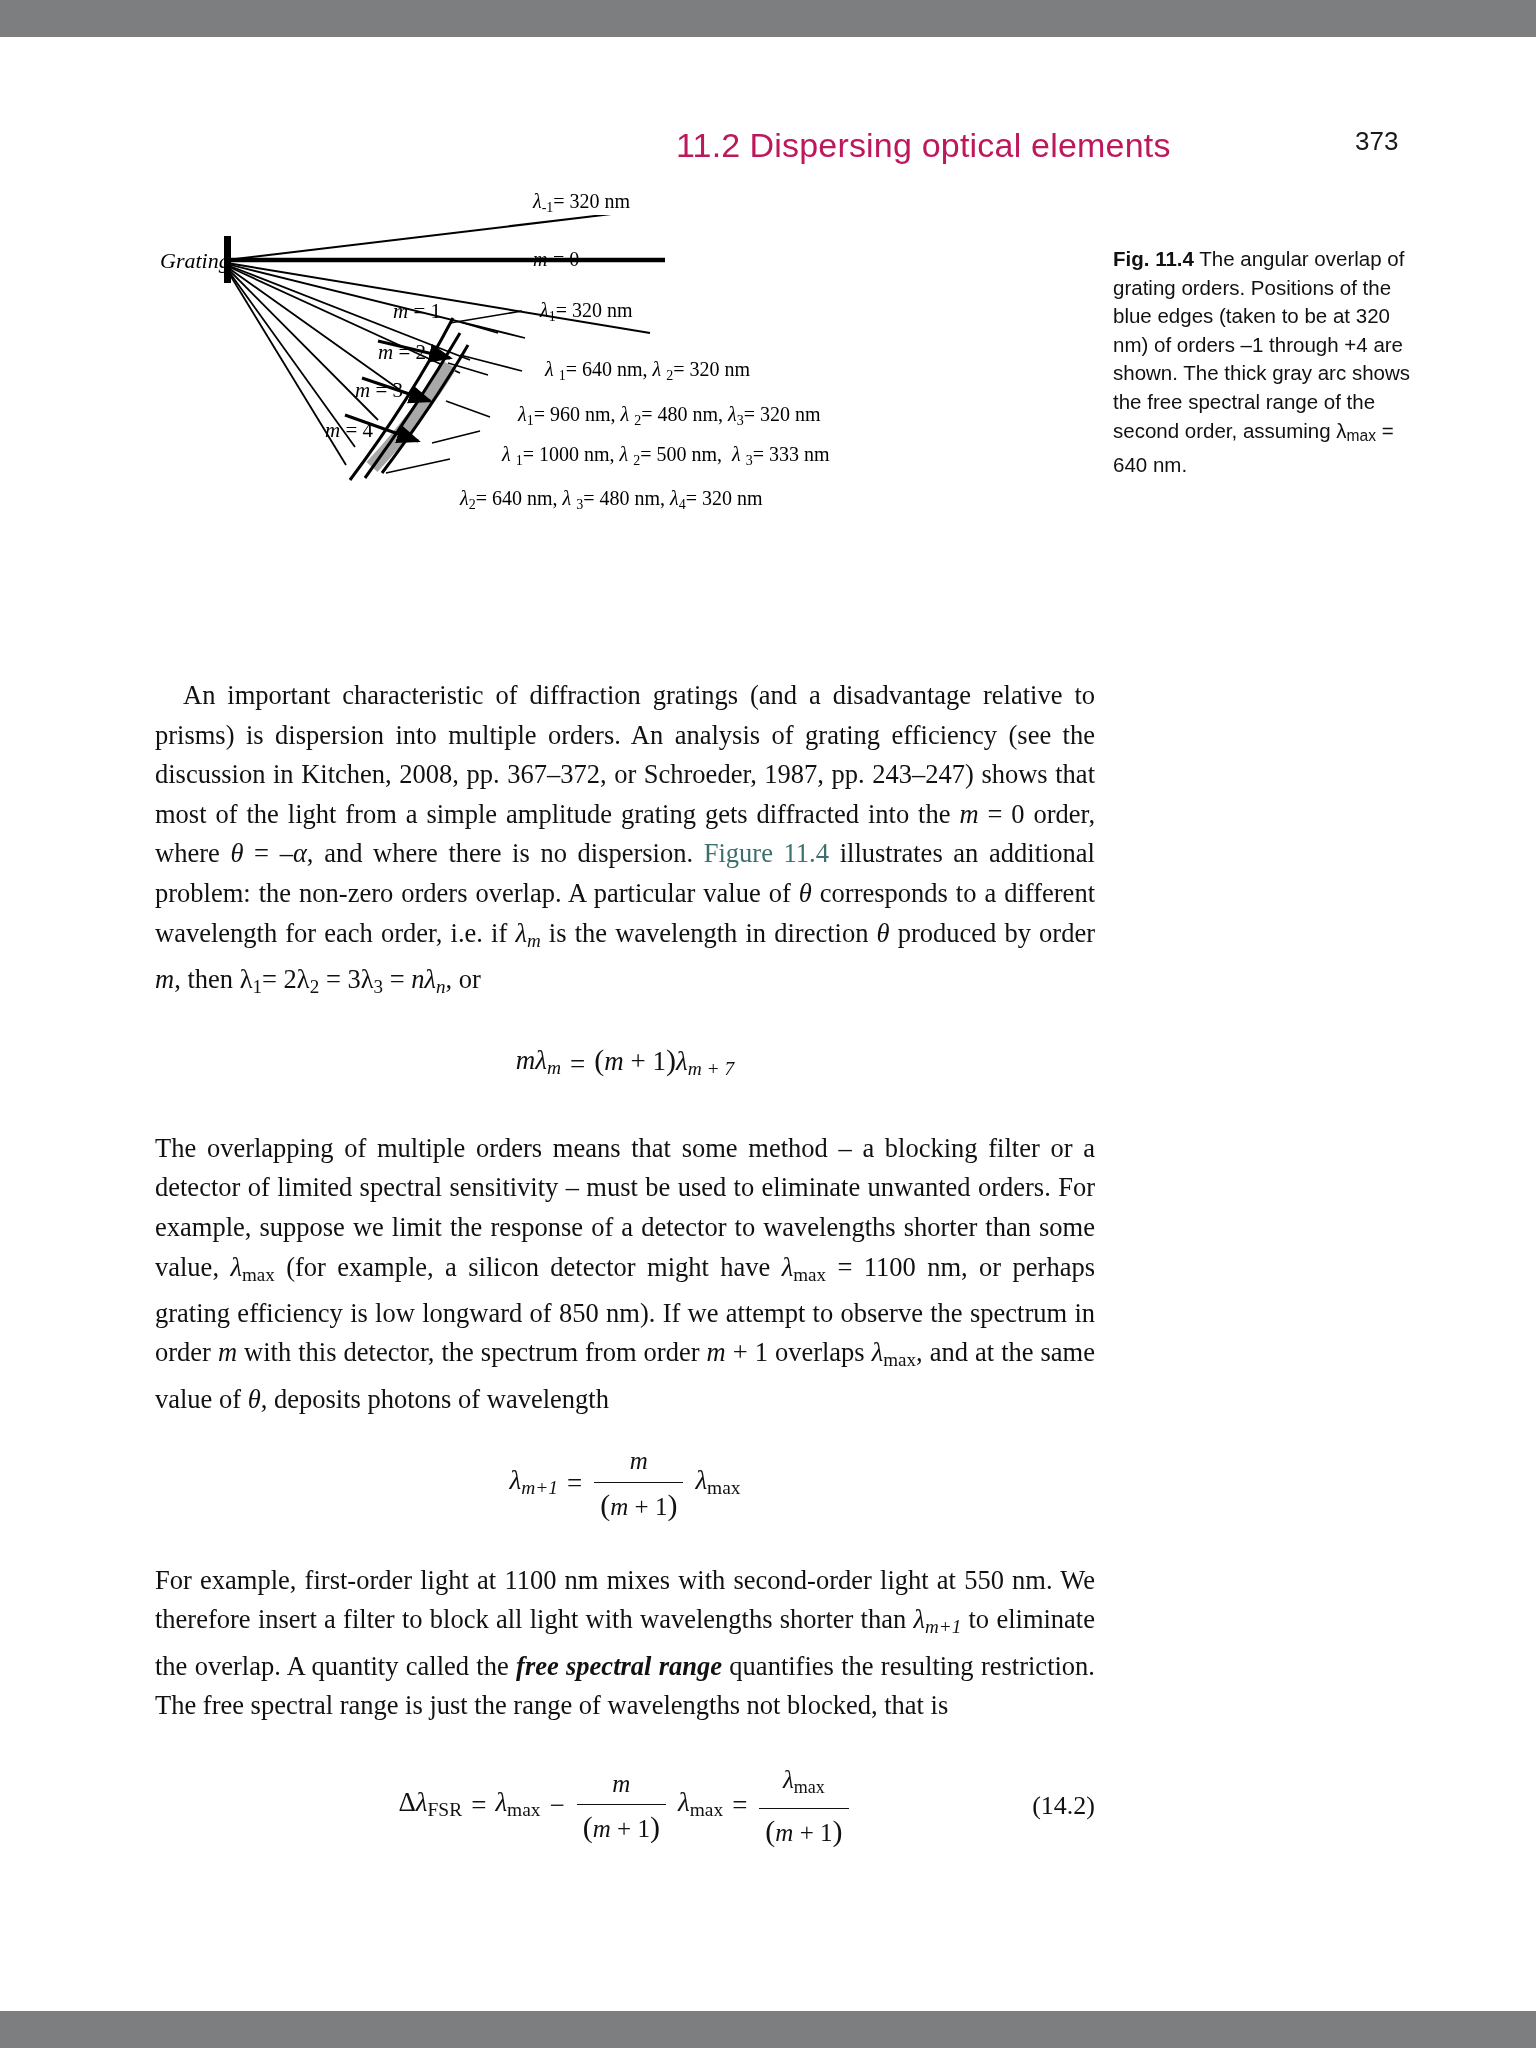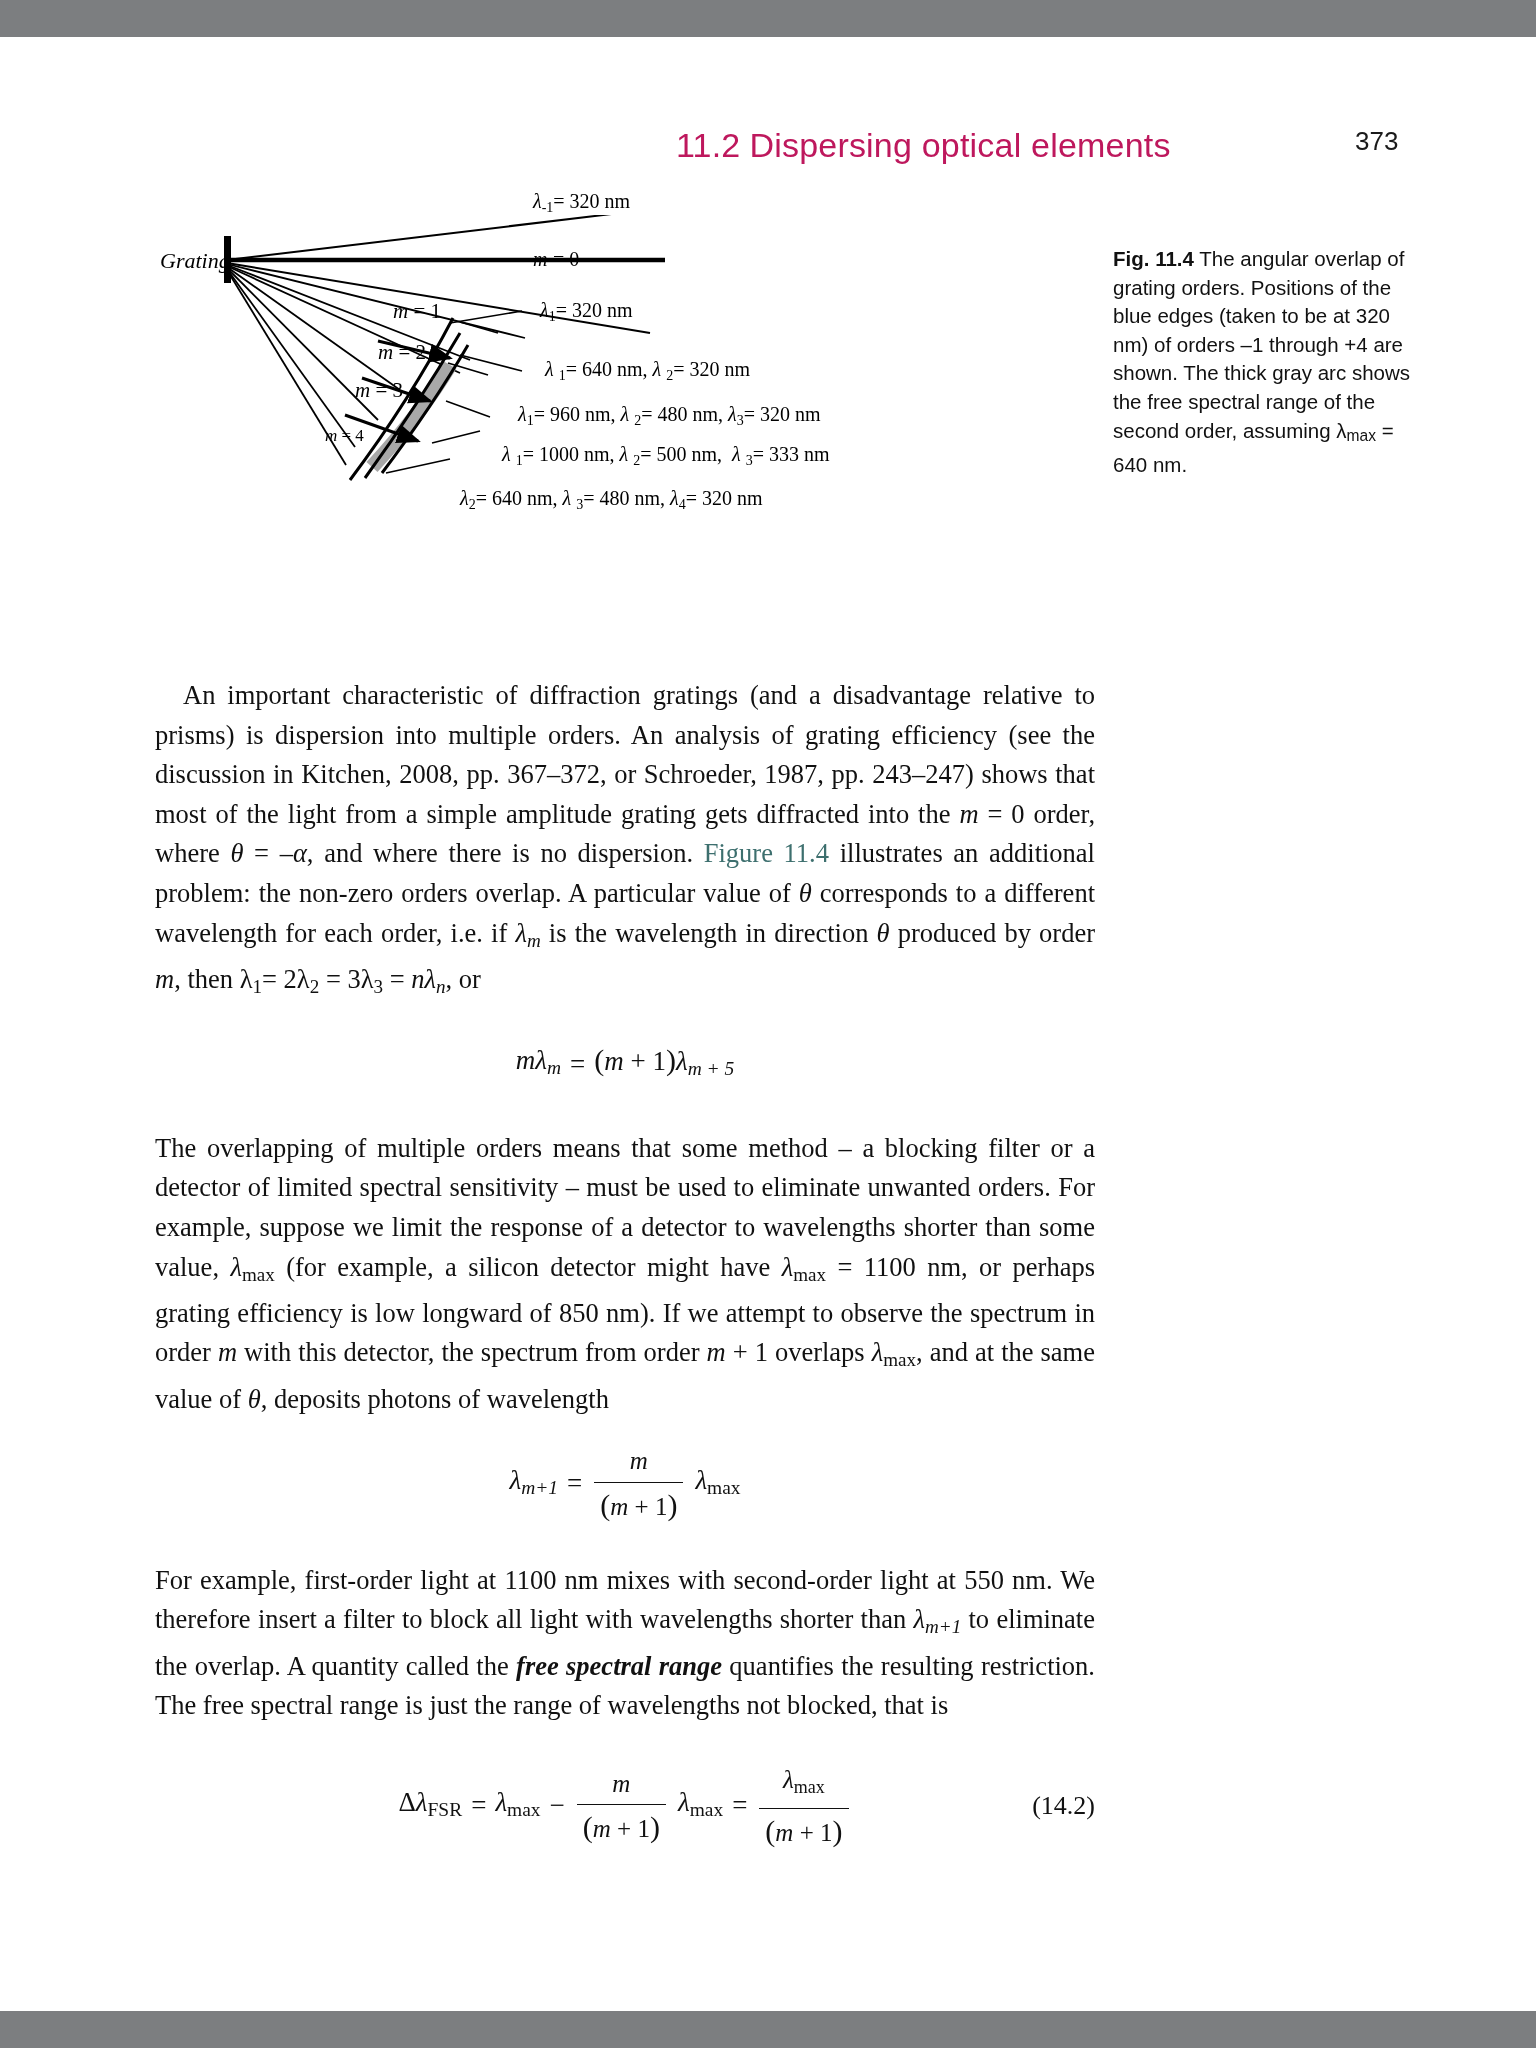--- a/index.html
+++ b/index.html
@@ -163,37 +163,37 @@
   <div style="position:absolute;left:352px;top:228px;font-size:20px;">
     <i>λ</i> <span style="font-size:0.7em;vertical-align:-0.25em;">1</span>= 1000 nm, <i>λ</i> <span style="font-size:0.7em;vertical-align:-0.25em;">2</span>= 500 nm, &nbsp;<i>λ</i> <span style="font-size:0.7em;vertical-align:-0.25em;">3</span>= 333 nm
   </div>
   <div style="position:absolute;left:310px;top:272px;font-size:20px;">
     <i>λ</i><span style="font-size:0.7em;vertical-align:-0.25em;">2</span>= 640 nm, <i>λ</i> <span style="font-size:0.7em;vertical-align:-0.25em;">3</span>= 480 nm, <i>λ</i><span style="font-size:0.7em;vertical-align:-0.25em;">4</span>= 320 nm
   </div>
 
   <div style="position:absolute;left:243px;top:84px;font-size:21px;"><i>m</i> = 1</div>
   <div style="position:absolute;left:228px;top:125px;font-size:21px;"><i>m</i> = 2</div>
   <div style="position:absolute;left:205px;top:163px;font-size:21px;"><i>m</i> = 3</div>
-  <div style="position:absolute;left:175px;top:203px;font-size:17px;margin-top:8px;"><i>m</i> = 4</div>
+  <div style="position:absolute;left:175px;top:203px;font-size:21px;"><i>m</i> = 4</div>
 </div>
 
 <div class="fig-caption">
   <b>Fig. 11.4</b><span> The angular overlap of grating orders. Positions of the blue edges (taken to be at 320 nm) of orders –1 through +4 are shown. The thick gray arc shows the free spectral range of the second order, assuming λ</span><span class="sub">max</span><span> = 640 nm.</span>
 </div>
 
 <div class="body">
 
 
   <p class="indent"><span>An important characteristic of diffraction gratings (and a disadvantage relative to prisms) is dispersion into multiple orders. An analysis of grating efficiency (see the discussion in Kitchen, 2008, pp. 367–372, or Schroeder, 1987, pp. 243–247) shows that most of the light from a simple amplitude grating gets diffracted into the </span><i>m</i><span> = 0 order, where </span><i>θ</i><span> = –</span><i>α</i><span>, and where there is no dispersion. </span><span class="xref">Figure 11.4</span><span> illustrates an additional problem: the non-zero orders overlap. A particular value of </span><i>θ</i><span> corresponds to a different wavelength for each order, i.e. if </span><i>λ</i><i class="sub">m</i><span> is the wavelength in direction </span><i>θ</i><span> produced by order </span><i>m</i><span>, then λ</span><span class="sub">1</span><span>= 2λ</span><span class="sub">2</span><span> = 3λ</span><span class="sub">3</span><span> = </span><i>n</i><i>λ</i><i class="sub">n</i><span>, or</span></p>
 
   <div class="eq spacer-eq1">
     <span class="eq-row">
       <span><i>m</i><i>λ</i><i class="sub">m</i></span>
       <span>=</span>
-      <span><span class="paren-big">(</span><i>m</i>&nbsp;<span>+</span>&nbsp;<span>1</span><span class="paren-big">)</span><i>λ</i><i class="sub">m + 5</i></span>
+      <span><span class="paren-big">(</span><i>m</i>&nbsp;<span>+</span>&nbsp;<span>1</span><span class="paren-big">)</span><i>λ</i><i class="sub">m + 7</i></span>
     </span>
   </div>
 
   <p><span>The overlapping of multiple orders means that some method – a blocking filter or a detector of limited spectral sensitivity – must be used to eliminate unwanted orders. For example, suppose we limit the response of a detector to wavelengths shorter than some value, </span><i>λ</i><span class="sub">max</span><span> (for example, a silicon detector might have </span><i>λ</i><span class="sub">max</span><span> = 1100 nm, or perhaps grating efficiency is low longward of 850 nm). If we attempt to observe the spectrum in order </span><i>m</i><span> with this detector, the spectrum from order </span><i>m</i><span> + 1 overlaps </span><i>λ</i><span class="sub">max</span><span>, and at the same value of </span><i>θ</i><span>, deposits photons of wavelength</span></p>
 
   <div class="eq spacer-eq2">
     <span class="eq-row">
       <span><i>λ</i><i class="sub">m+1</i></span>
       <span>=</span>
       <span class="frac">

